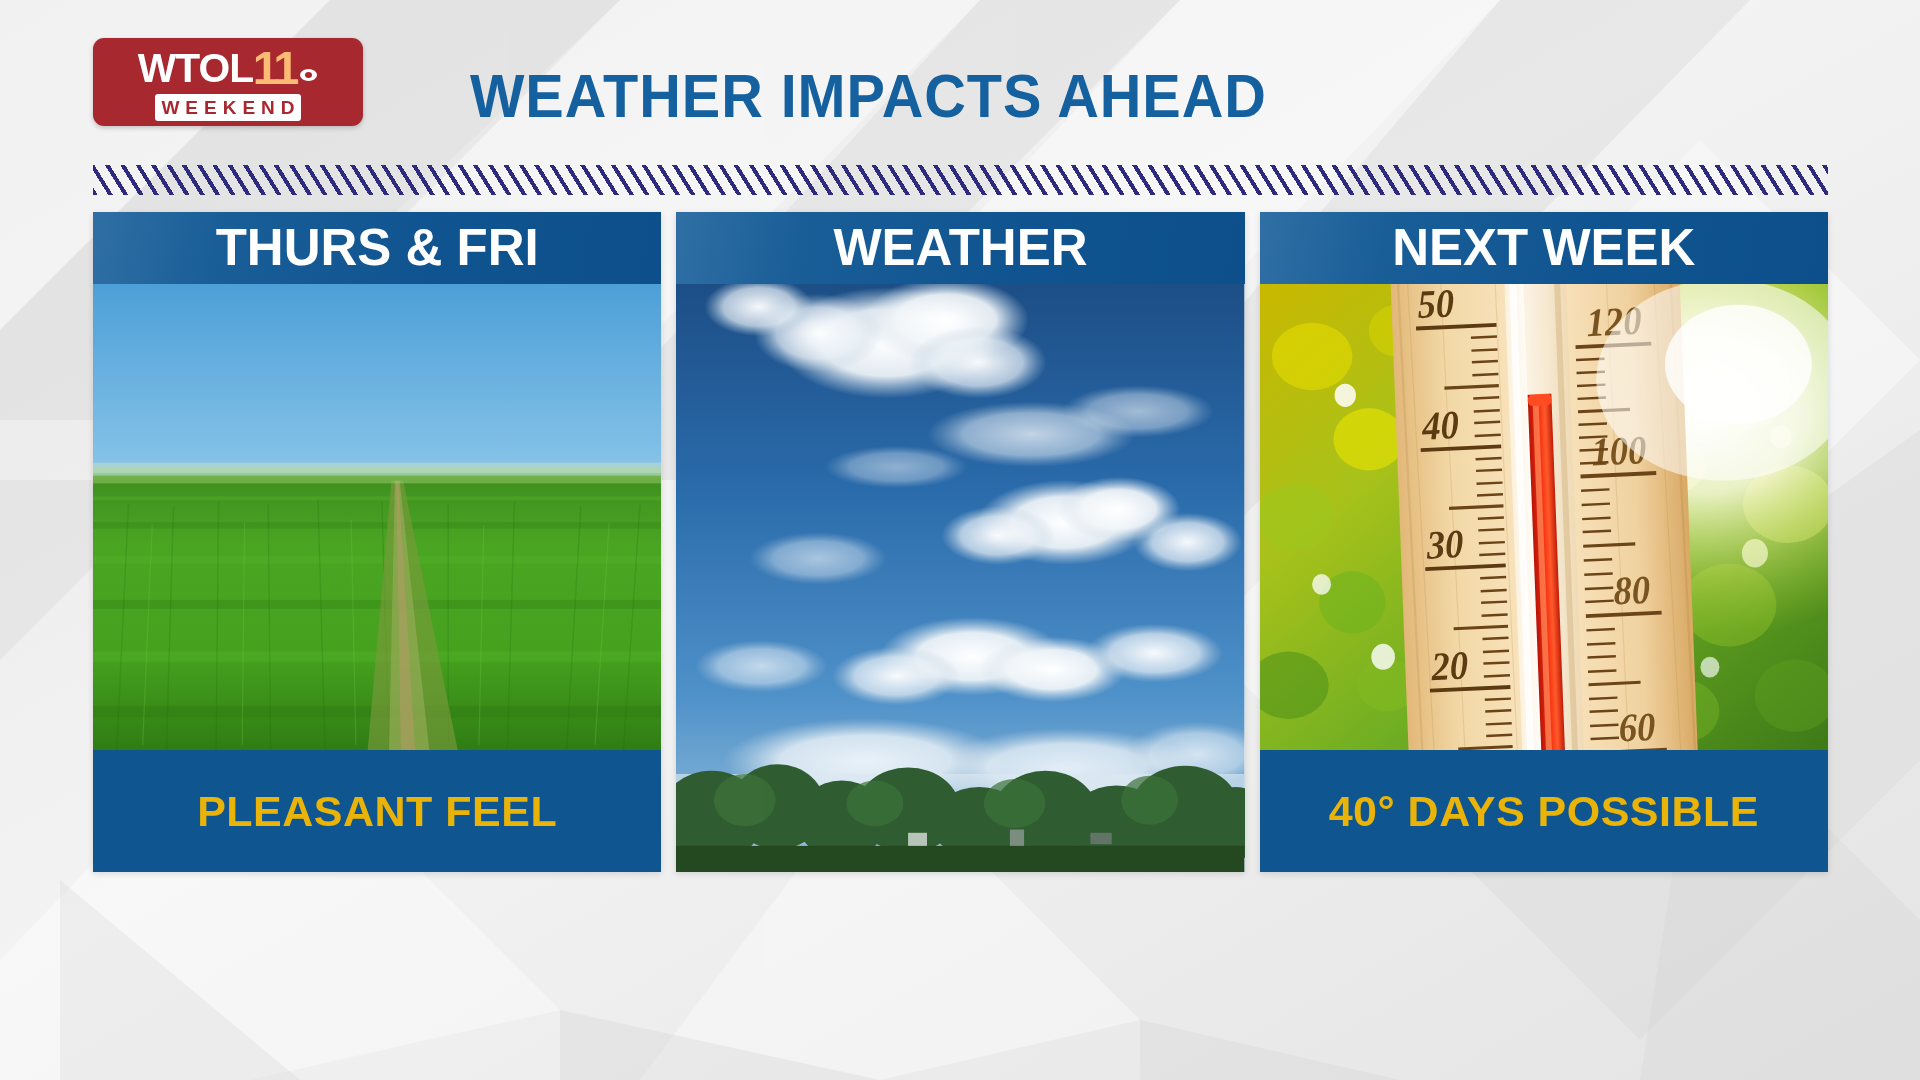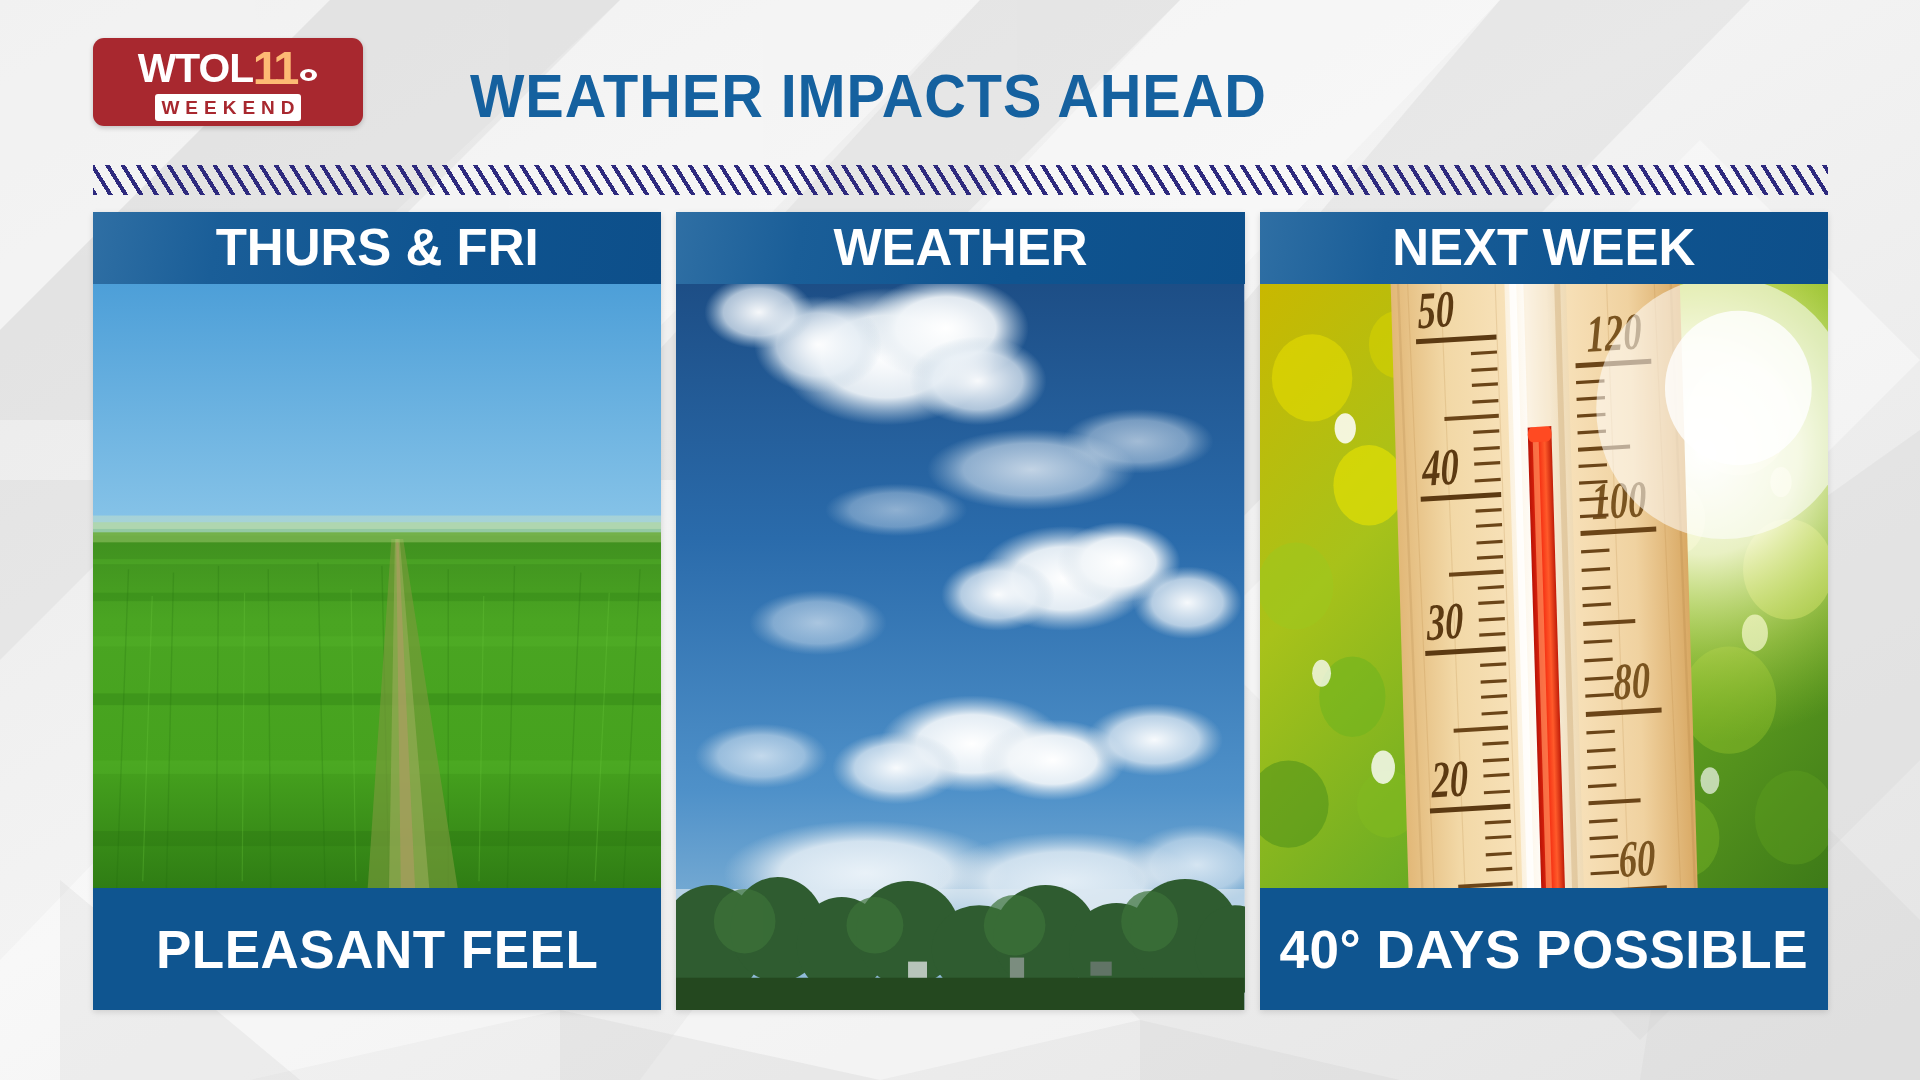--- a/index.html
+++ b/index.html
@@ -64,21 +64,21 @@
   
   #stripes {
     position:absolute; left:93px; top:165px; width:1735px; height:30px; z-index:5;
     background:repeating-linear-gradient(58deg,
       #2e2a7e 0px, #2e2a7e 4px,
       rgba(255,255,255,0) 4px, rgba(255,255,255,0) 13px);
   }
 
   
   #panels {
-    position:absolute; left:93px; top:212px; width:1735px; height:798px;
+    position:absolute; left:93px; top:212px; width:1735px; height:660px;
     display:flex; gap:15px; z-index:5;
   }
   .panel { flex:1 1 0; display:flex; flex-direction:column;
            box-shadow:0 2px 6px rgba(0,0,0,.13); overflow:hidden; }
 
   .panel-head {
     height:72px; display:flex; align-items:center; justify-content:center;
     background:linear-gradient(100deg,#2f6fa4 0%,#1a5e98 22%,#0f5490 60%,#0d4f8a 100%);
   }
   .panel-head span {
@@ -87,21 +87,21 @@
   }
 
   .panel-img { flex:1 1 auto; position:relative; overflow:hidden; min-height:0; }
   .panel-img svg { position:absolute; inset:0; width:100%; height:100%; display:block; }
 
   .panel-cap {
     height:122px; background:#0f5590;
     display:flex; align-items:center; justify-content:center;
   }
   .panel-cap span {
-    color:#ffffff; font-weight:bold; font-size:53px; letter-spacing:.5px;
+    color:#eab308; font-weight:bold; font-size:43px; letter-spacing:.5px;
     white-space:nowrap;
   }
 </style>
 </head>
 <body>
 
 <div id="bg">
   <svg viewBox="0 0 1920 1080" preserveAspectRatio="none">
     <defs>
       <linearGradient id="bgg" x1="0" y1="0" x2="1" y2="1">

